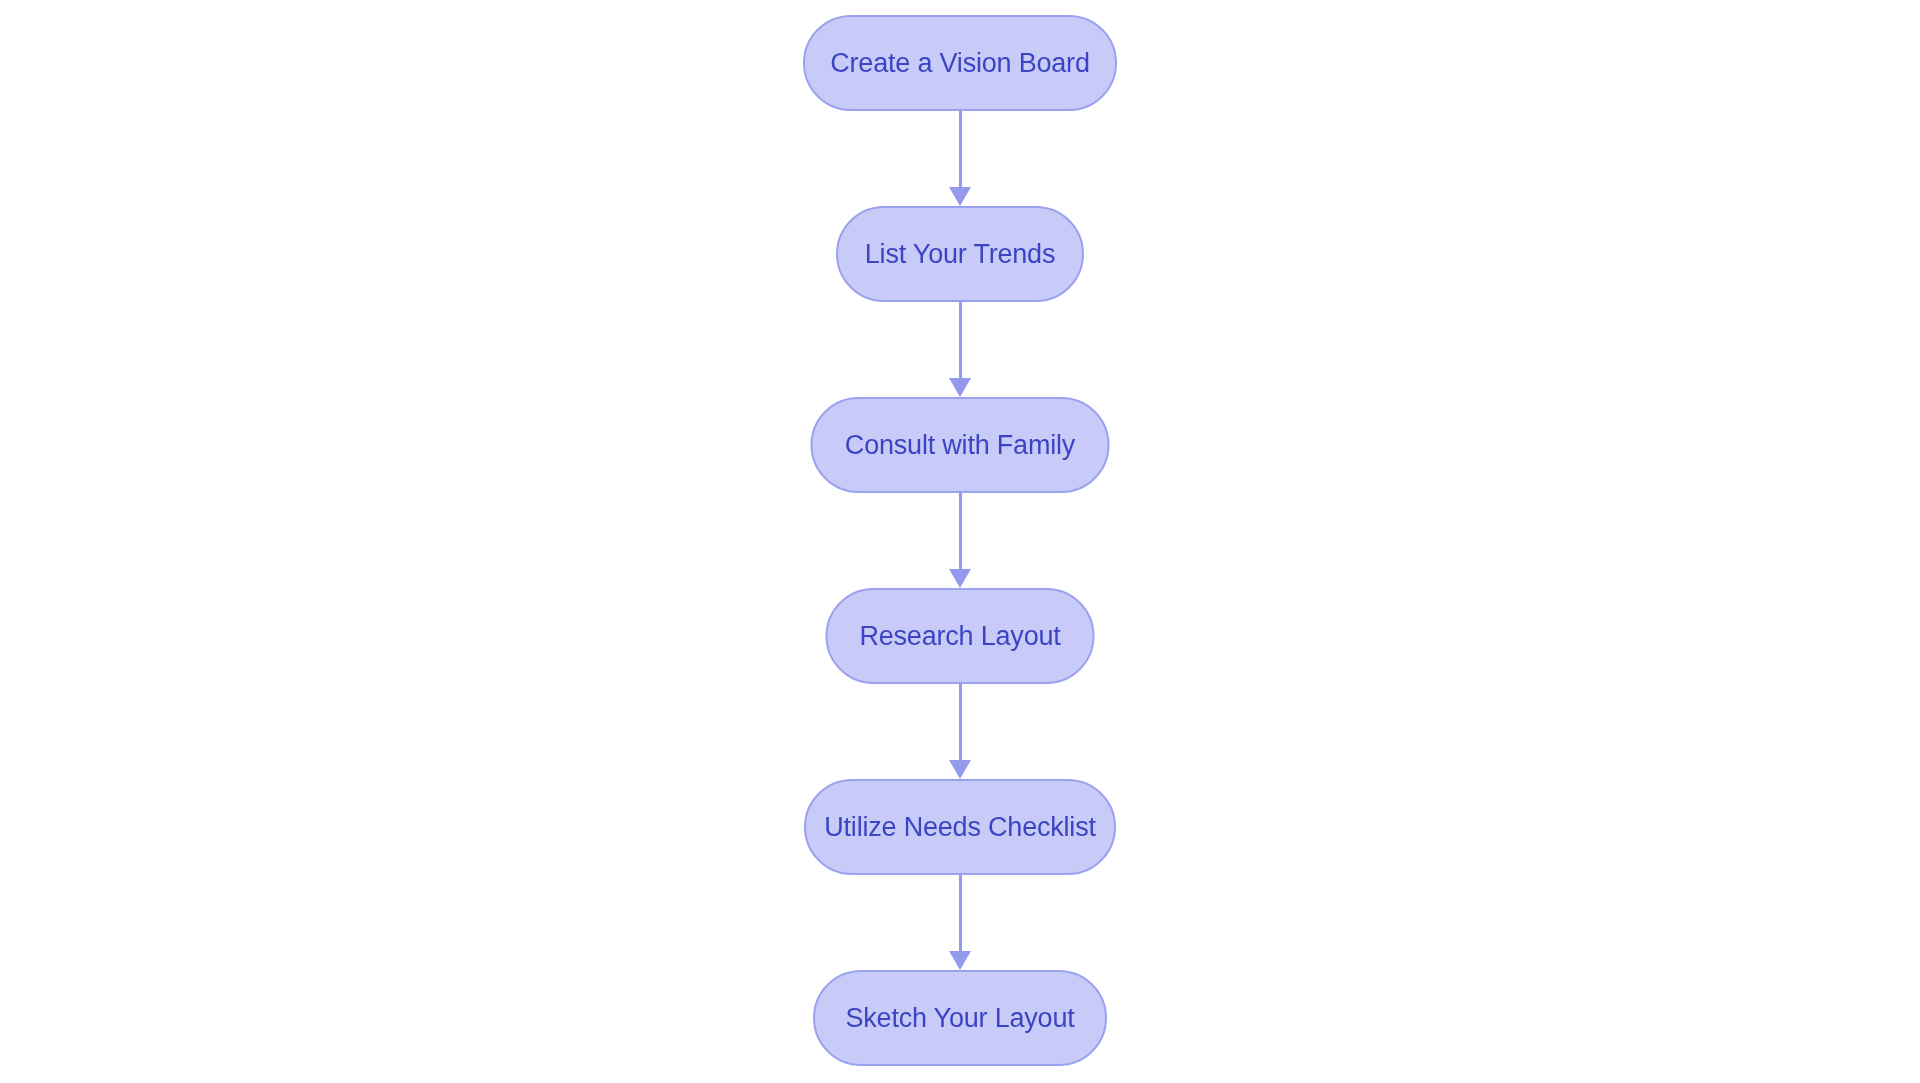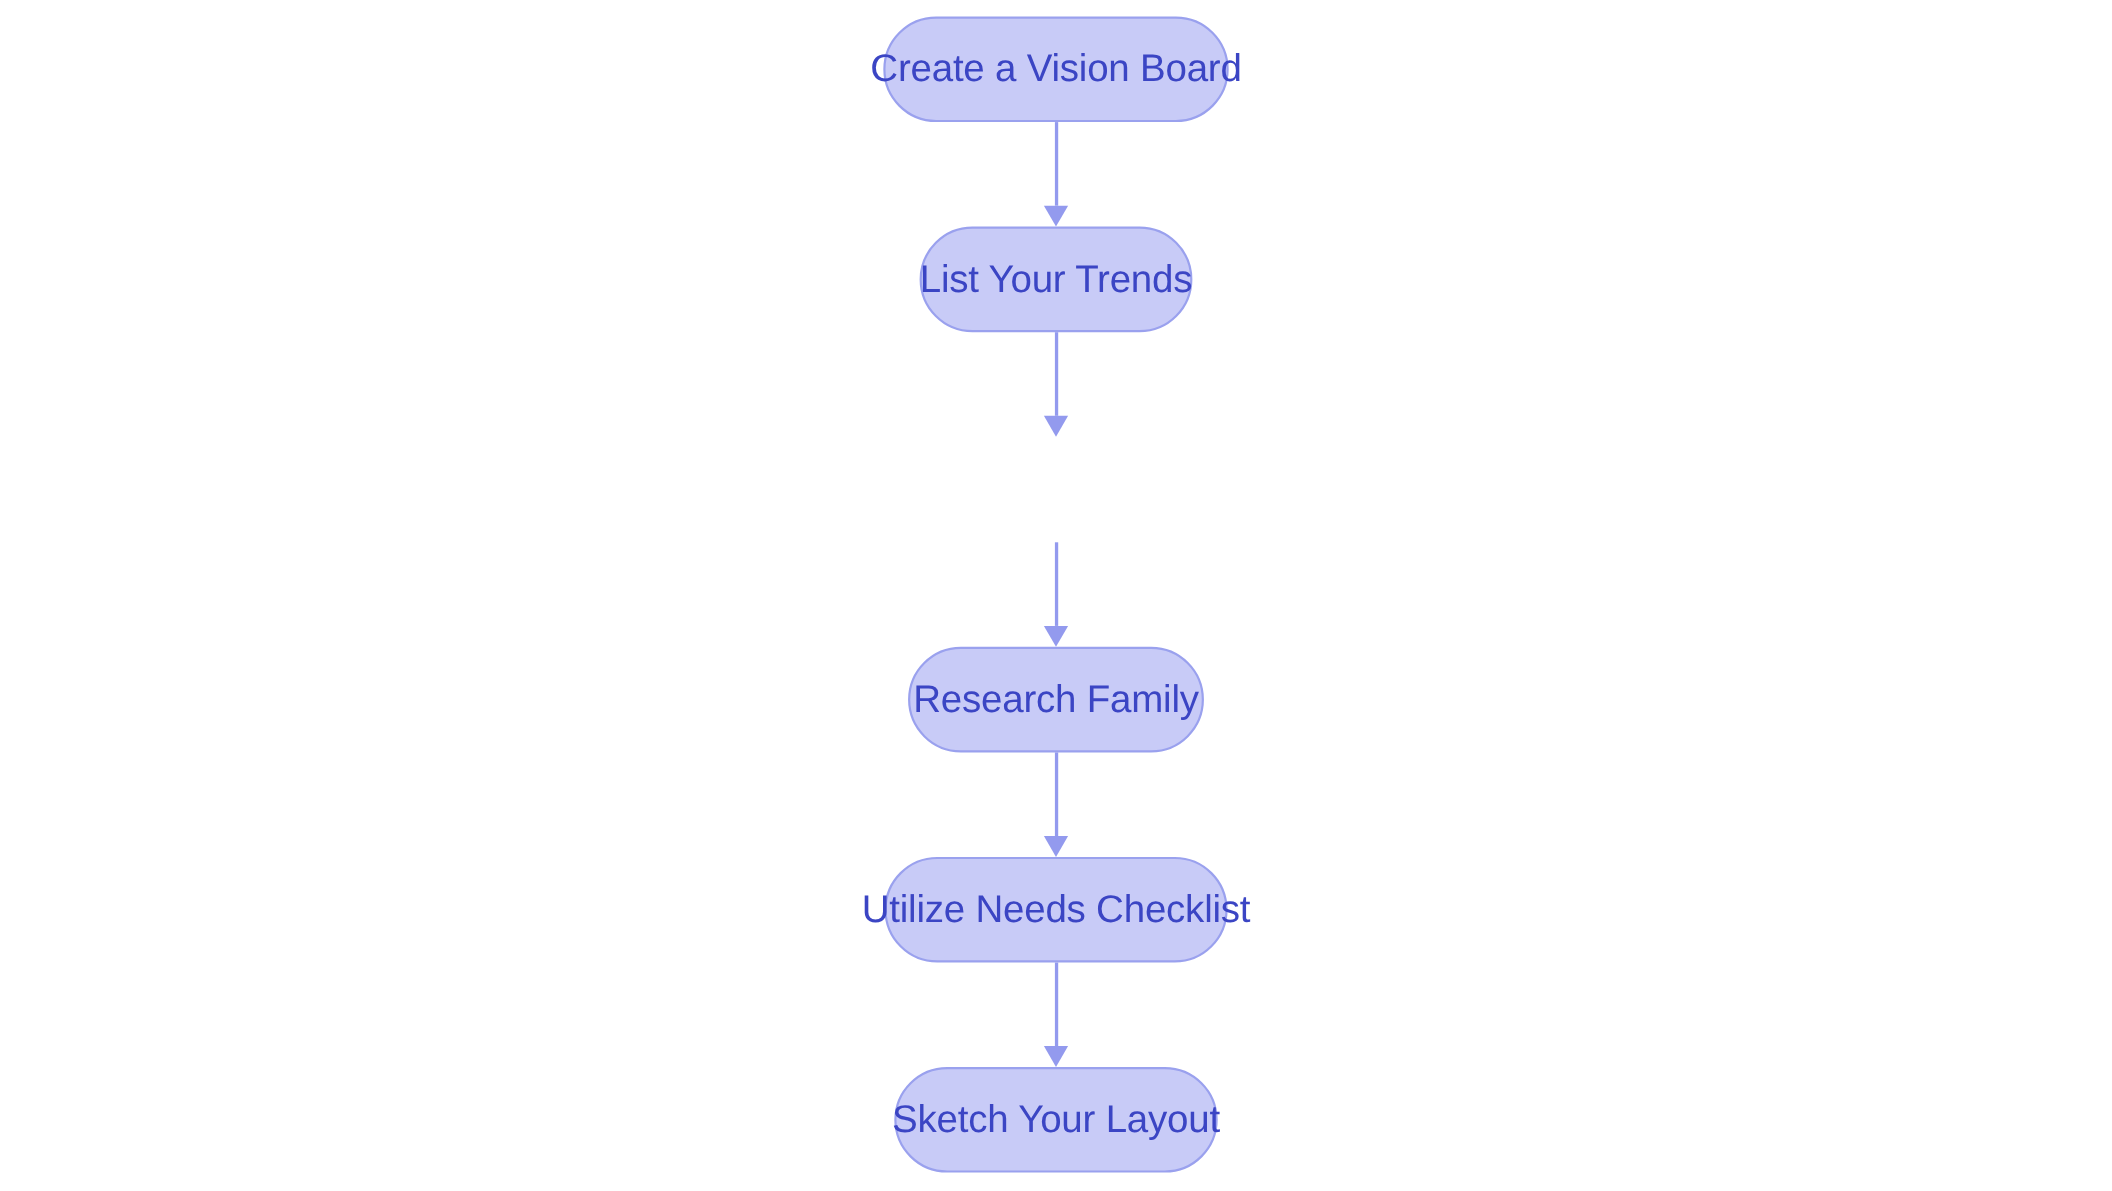--- a/index.html
+++ b/index.html
@@ -28,21 +28,21 @@
     height: 96px;
     border-radius: 48px;
     background: var(--node-fill);
     border: 2px solid var(--node-border);
     display: flex;
     align-items: center;
     justify-content: center;
   }
   .node span {
     color: var(--node-text);
-    font-size: 35px;
+    font-size: 27px;
     font-weight: 500;
     letter-spacing: -0.2px;
     white-space: nowrap;
   }
   .arrow {
     position: absolute;
     left: 50%;
     transform: translateX(-50%);
     width: 22px;
     height: 95px;
@@ -91,28 +91,31 @@
 
   <div class="node n2">
     <span>List Your Trends</span>
   </div>
 
   <div class="arrow a2">
     <div class="shaft"></div>
     <div class="head"></div>
   </div>
 
+  <div class="node n3">
+    <span>Consult with Family</span>
+  </div>
 
   <div class="arrow a3">
     <div class="shaft"></div>
     <div class="head"></div>
   </div>
 
   <div class="node n4">
-    <span>Research Family</span>
+    <span>Research Layout</span>
   </div>
 
   <div class="arrow a4">
     <div class="shaft"></div>
     <div class="head"></div>
   </div>
 
   <div class="node n5">
     <span>Utilize Needs Checklist</span>
   </div>

